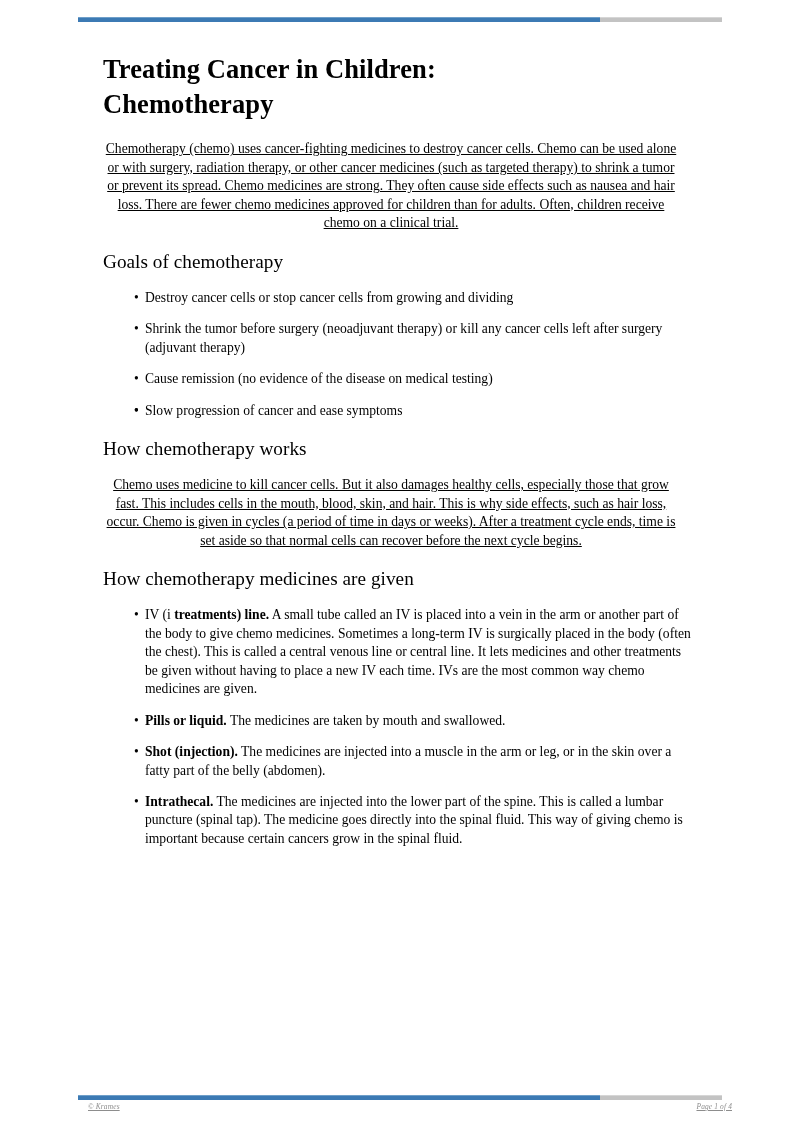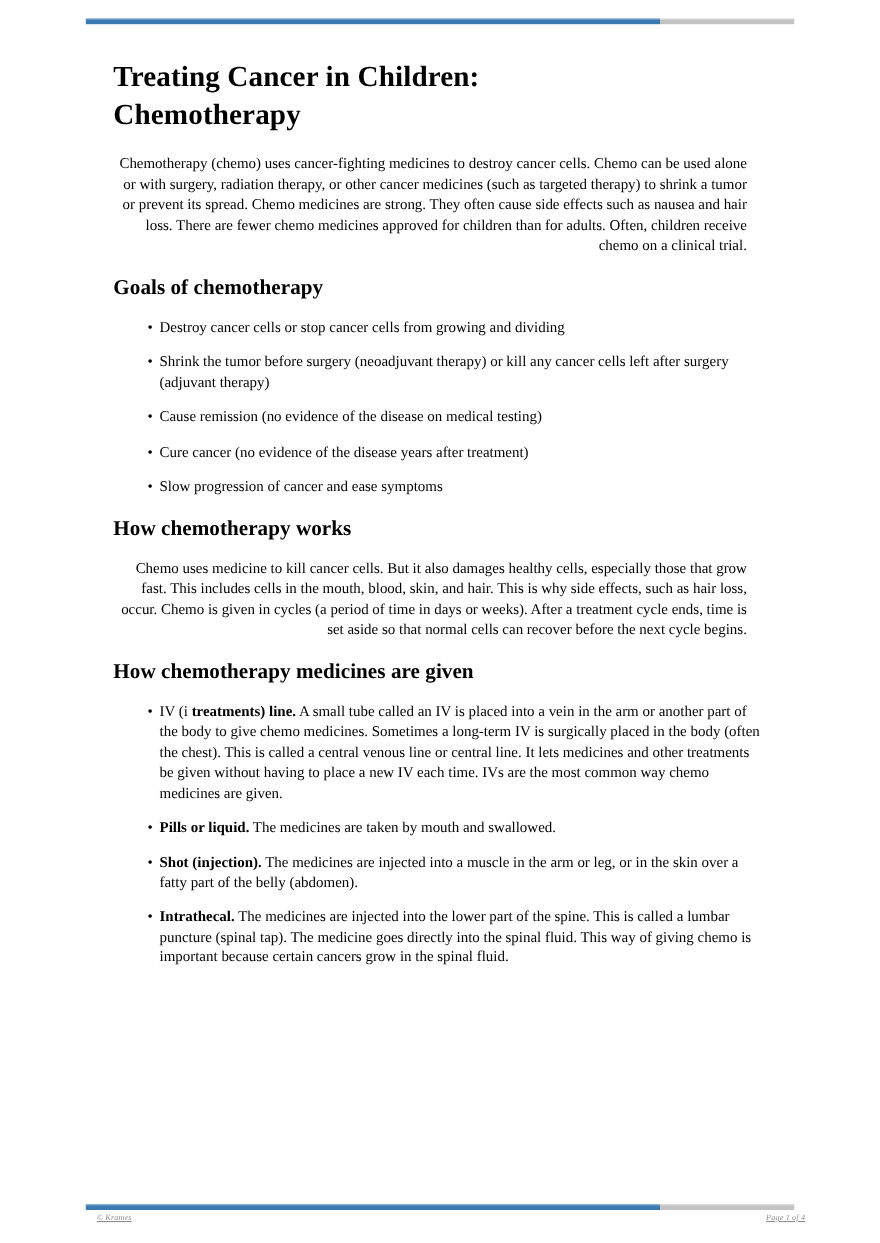--- a/index.html
+++ b/index.html
@@ -64,26 +64,27 @@
     line-height: 1.33;
     margin: 0 0 18px 0;
     letter-spacing: 0.1px;
     max-width: 420px;
   }
 
   p.body-text {
     font-size: 13.6px;
     line-height: 1.36;
     margin: 0 16px 14px 0;
-    text-align: right;
+    text-align: center;
+    text-decoration: underline;
   }
 
   h2.section-heading {
     font-size: 19.2px;
-    font-weight: bold;
+    font-weight: normal;
     line-height: 1.3;
     margin: 17px 0 14px 0;
     letter-spacing: 0.05px;
   }
 
   ul.bullets {
     list-style: none;
     margin: 0 0 6px 0;
     padding: 0;
   }
@@ -150,21 +151,20 @@
       <li>
         <span class="bullet-dot">•</span>
         <span>Shrink the tumor before surgery (neoadjuvant therapy) or kill any cancer cells left after surgery (adjuvant therapy)</span>
       </li>
       <li>
         <span class="bullet-dot">•</span>
         <span>Cause remission (no evidence of the disease on medical testing)</span>
       </li>
       <li>
         <span class="bullet-dot">•</span>
-        <span>Cure cancer (no evidence of the disease years after treatment)</span>
       </li>
       <li>
         <span class="bullet-dot">•</span>
         <span>Slow progression of cancer and ease symptoms</span>
       </li>
     </ul>
 
     <h2 class="section-heading">How chemotherapy works</h2>
 
     <p class="body-text">Chemo uses medicine to kill cancer cells. But it also damages healthy cells, especially those that grow fast. This includes cells in the mouth, blood, skin, and hair. This is why side effects, such as hair loss, occur. Chemo is given in cycles (a period of time in days or weeks). After a treatment cycle ends, time is set aside so that normal cells can recover before the next cycle begins.</p>

